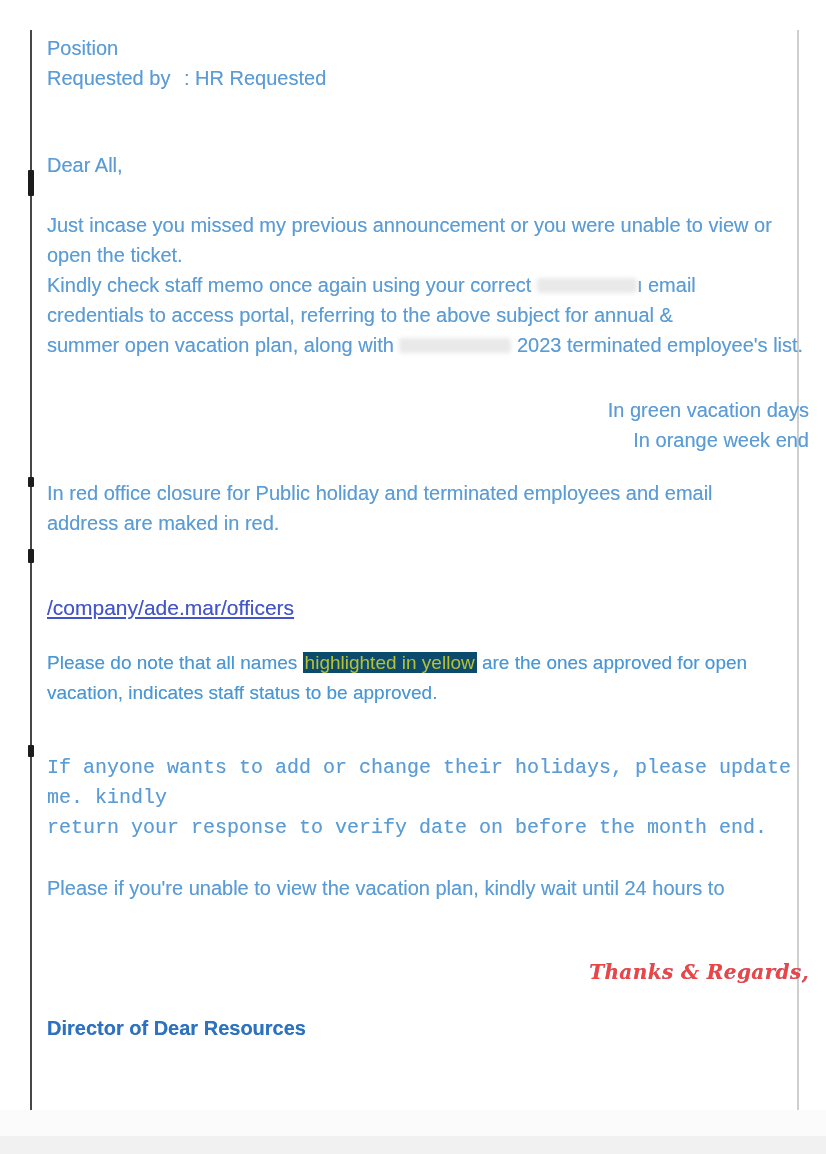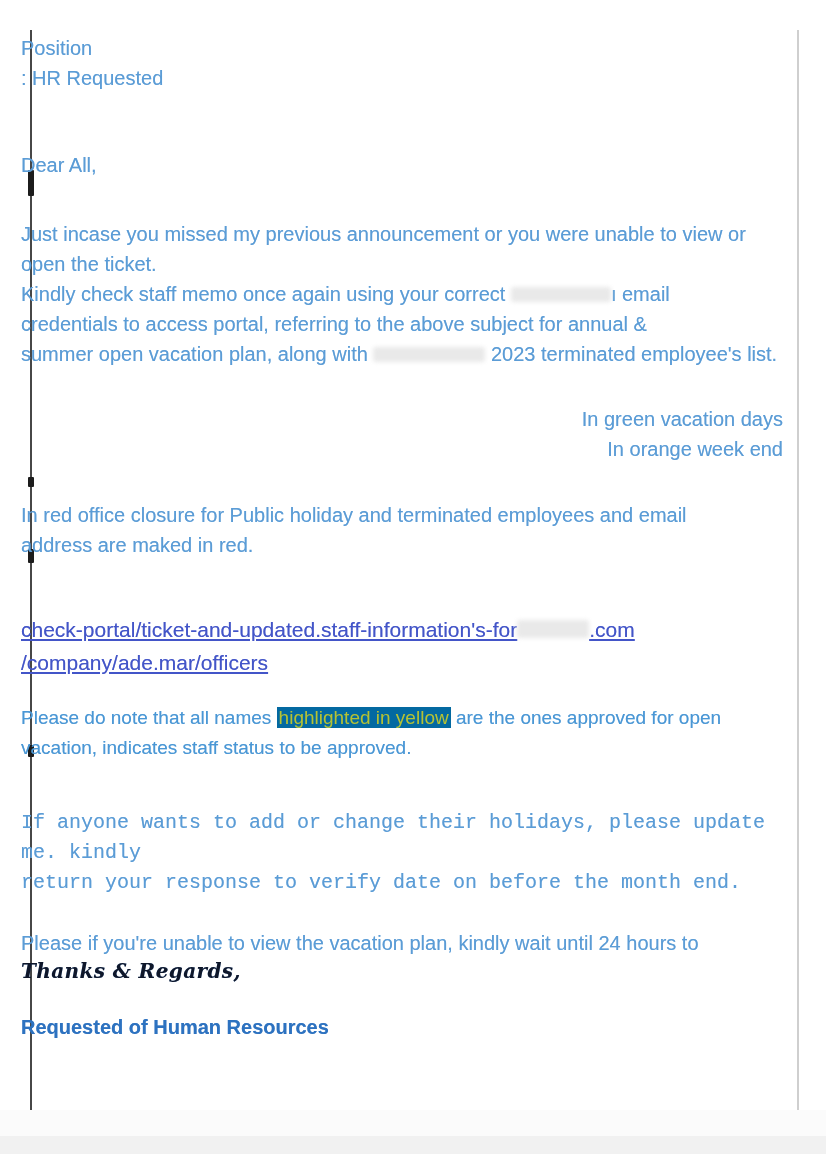--- a/index.html
+++ b/index.html
@@ -29,61 +29,63 @@
   .bottom-strip{
     position:absolute;left:0;top:1110px;width:826px;height:44px;
     background:#fbfbfb;
   }
   .bottom-band{
     position:absolute;left:0;top:1136px;width:826px;height:18px;
     background:#f1f1f1;
   }
 
   .content{
-    position:absolute;left:21px;top:33px;width:762px;
+    position:absolute;left:47px;top:33px;width:762px;
     color:#5b9cd6;
     font-size:20px;line-height:30px;
     text-shadow:0 0 0.6px rgba(91,156,214,0.55);
   }
   .meta-row{display:flex;}
   .meta-label{width:137px;flex:0 0 137px;}
   .greeting{margin-top:57px;}
-  .para-main{margin-top:39px;}
+  .para-main{margin-top:30px;}
   .legend-a{margin-top:35px;text-align:right;}
-  .legend-red{margin-top:36px;}
+  .legend-red{margin-top:23px;}
   .link-block{margin-top:53px;}
   .link-line{
     display:block;
     color:#4355c8;
     font-size:21px;line-height:33px;
     text-decoration:underline;
     text-shadow:0 0 0.6px rgba(67,85,200,0.55);
     width:fit-content;
   }
   .note{
     margin-top:24px;
     color:#4a97d5;
     font-size:19px;
     text-shadow:0 0 0.6px rgba(74,151,213,0.55);
   }
   .highlight{
-    background:#0369a1;
+    background:#0c4a6e;
     color:#b6c233;
     padding:0 2px;
     text-shadow:none;
   }
   .para-update{margin-top:45px;font-family:Liberation Mono, monospace;}
   .para-wait{margin-top:30px;}
   .sig-thanks{
+    margin-top:56px;
     font-family:"DejaVu Serif", serif;
     font-weight:bold;font-style:italic;
     font-size:20px;line-height:26px;
-    color:#0f172a;
+    color:#ef4444;
     letter-spacing:0.4px;
     text-shadow:0 0 0.5px rgba(45,111,196,0.6);
+    text-align:right;
   }
   .sig-title{
     margin-top:31px;
     font-weight:bold;
     font-size:20px;line-height:25px;
     color:#2d72c0;
     text-shadow:0 0 0.5px rgba(45,114,192,0.6);
   }
   .redact{
     display:inline-block;
@@ -110,20 +112,21 @@
   <div class="cursor-artifact ca-4"></div>
   <div class="bottom-strip"></div>
   <div class="bottom-band"></div>
 
   <div class="content">
 
     <div class="meta-row">
       <span class="meta-label">Position</span>
     </div>
     <div class="meta-row">
+      <span class="meta-label">Requested by</span>
       <span class="meta-value">: HR Requested</span>
     </div>
 
     <div class="greeting">Dear All,</div>
 
     <div class="para-main">
       <div>Just incase you missed my previous announcement or you were unable to view or</div>
       <div>open the ticket.</div>
       <div><span>Kindly check staff memo once again using your correct </span><span class="redact redact-1"></span><span>ı email</span></div>
       <div>credentials to access portal, referring to the above subject for annual &amp;</div>
@@ -134,35 +137,34 @@
       <div>In green vacation days</div>
       <div>In orange week end</div>
     </div>
 
     <div class="legend-red">
       <div>In red office closure for Public holiday and terminated employees and email</div>
       <div>address are maked in red.</div>
     </div>
 
     <div class="link-block">
-      <a href="#" class="link-line"><span>check-portal/ticket-and-updated.staff-information's-for</span><span class="redact redact-3"></span><span>.com</span></a>
       <a href="#" class="link-line">/company/ade.mar/officers</a>
     </div>
 
     <div class="note">
       <div><span>Please do note that all names </span><span class="highlight">highlighted in yellow</span><span> are the ones approved for open</span></div>
       <div>vacation, indicates staff status to be approved.</div>
     </div>
 
     <div class="para-update">
       <div>If anyone wants to add or change their holidays, please update me. kindly</div>
       <div>return your response to verify date on before the month end.</div>
     </div>
 
     <div class="para-wait">
       <div>Please if you're unable to view the vacation plan, kindly wait until 24 hours to</div>
     </div>
 
     <div class="sig-thanks">Thanks &amp; Regards,</div>
-    <div class="sig-title">Requested of Human Resources</div>
+    <div class="sig-title">Director of Dear Resources</div>
 
   </div>
 </div>
 
 </body></html>

